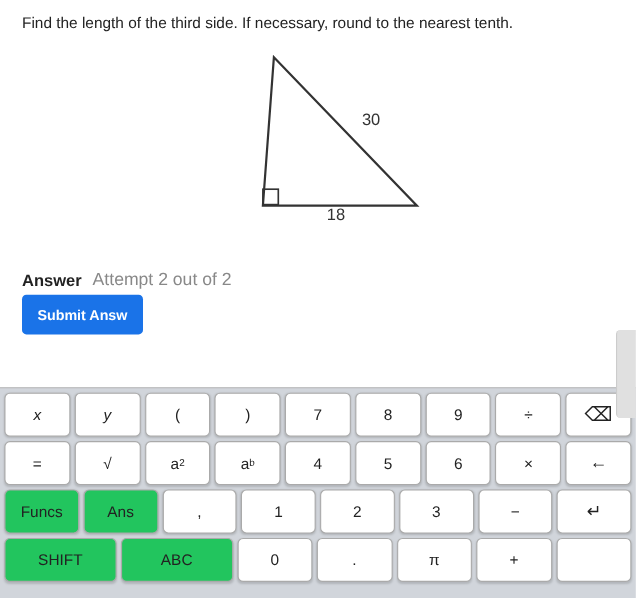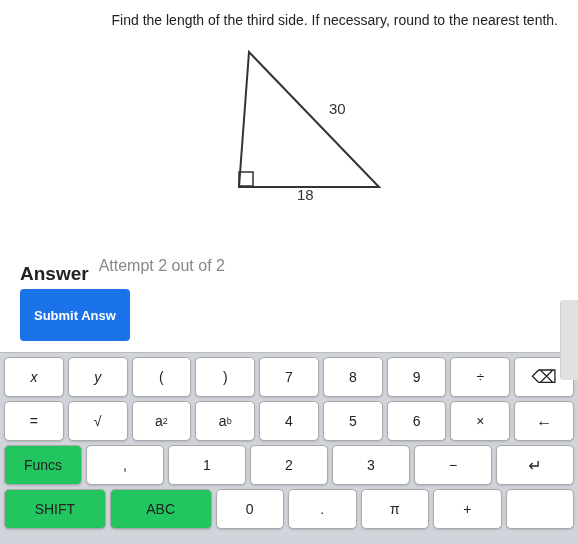--- a/index.html
+++ b/index.html
@@ -14,21 +14,20 @@
     
     .content-area {
       padding: 12px 20px 8px 20px;
       background: #fff;
     }
 
     .instruction {
       font-size: 14px;
       color: #222;
       margin-bottom: 14px;
-      text-align: right;
     }
 
     
     .triangle-container {
       display: flex;
       justify-content: center;
       margin-bottom: 10px;
       text-align: center;
     }
 
@@ -38,24 +37,23 @@
     }
 
     .answer-label-row {
       display: flex;
       align-items: center;
       gap: 10px;
       margin-bottom: 4px;
     }
 
     .answer-label {
-      font-size: 19px;
+      font-size: 15px;
       font-weight: bold;
       color: #222;
-      margin-top: 17px;
     }
 
     .attempt-text {
       font-size: 16px;
       color: #888;
     }
 
     
     .input-row {
       display: flex;
@@ -74,21 +72,21 @@
       color: #222;
       outline: none;
     }
 
     .submit-btn {
       background: #1a73e8;
       color: #fff;
       border: none;
       border-radius: 4px;
       padding: 0 14px;
-      height: 52px;
+      height: 36px;
       font-size: 13px;
       font-weight: bold;
       cursor: pointer;
       white-space: nowrap;
     }
 
     
     .keyboard {
       background: #d1d5db;
       border-top: 1px solid #bbb;
@@ -213,20 +211,21 @@
     <div class="key">a<sup>b</sup></div>
     <div class="key">4</div>
     <div class="key">5</div>
     <div class="key">6</div>
     <div class="key">×</div>
     <div class="key key-arrow">←</div>
   </div>
 
   <div class="keyboard-row">
     <div class="key dark">Funcs</div>
+    <div class="key dark">Ans</div>
     <div class="key">,</div>
     <div class="key">1</div>
     <div class="key">2</div>
     <div class="key">3</div>
     <div class="key">−</div>
     <div class="key key-arrow">↵</div>
   </div>
 
   <div class="keyboard-row">
     <div class="key dark wide">SHIFT</div>

